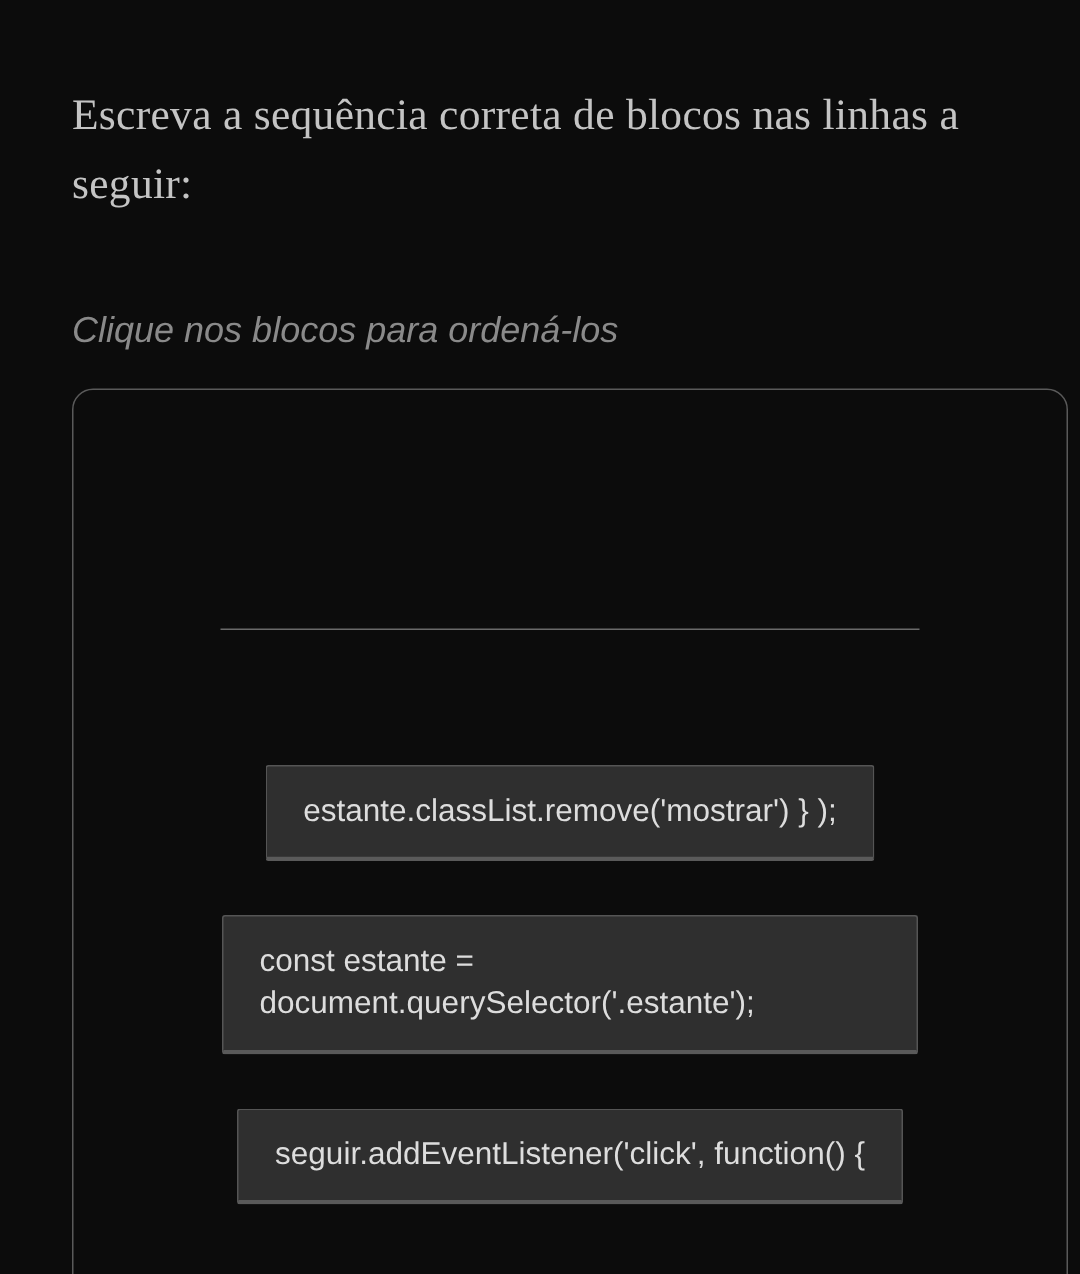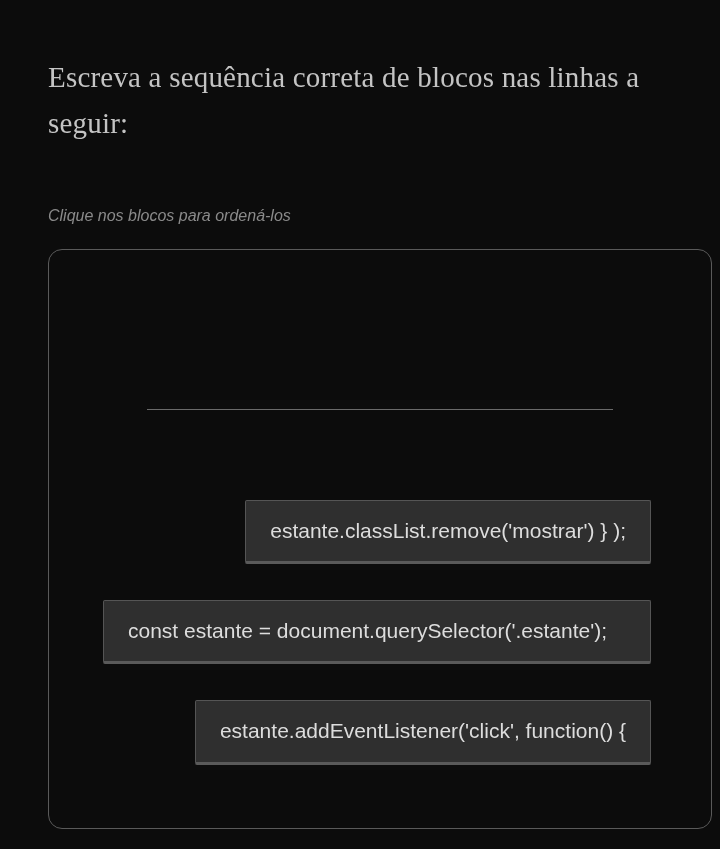--- a/index.html
+++ b/index.html
@@ -18,65 +18,65 @@
       color: #c4c4c4;
       font-weight: 400;
       margin-top: 16px;
       margin-bottom: 60px;
       letter-spacing: 0.2px;
     }
     .hint {
       font-family: 'Segoe UI', Arial, sans-serif;
       font-style: italic;
       color: #8a8a8a;
-      font-size: 16px;
+      font-size: 24px;
       margin-bottom: 24px;
     }
     .panel {
       border: 1px solid #5a5a5a;
       border-radius: 14px;
       padding: 30px 40px 40px 40px;
       min-height: 580px;
     }
     .slot-line {
       border-bottom: 1px solid #6a6a6a;
       width: 80%;
       height: 130px;
       margin: 0 auto 80px auto;
     }
     .blocks {
       display: flex;
       flex-direction: column;
-      align-items: flex-end;
+      align-items: center;
       gap: 16px;
       font-family: 'Segoe UI', Arial, sans-serif;
     }
     .block {
       background: #2f2f2f;
       border: 1px solid #555;
       border-bottom: 3px solid #5a5a5a;
       border-radius: 2px;
       color: #ddd;
       font-size: 21px;
       padding: 16px 24px;
       text-align: center;
       cursor: pointer;
       max-width: 560px;
       line-height: 1.35;
     }
-    .block.wide { text-align: left; width: 548px; }
+    .block.wide { text-align: left; width: 464px; }
   </style>
 </head>
 <body>
 
 <h2 class="heading">Escreva a sequência correta de blocos nas linhas a seguir:</h2>
 
 <p class="hint">Clique nos blocos para ordená-los</p>
 
 <div class="panel">
   <div class="slot-line"></div>
 
   <div class="blocks">
     <div class="block">estante.classList.remove('mostrar') } );</div>
     <div class="block wide">const estante = document.querySelector('.estante');</div>
-    <div class="block">estante.addEventListener('click', function() {</div>
+    <div class="block">seguir.addEventListener('click', function() {</div>
   </div>
 </div>
 
 </body></html>

